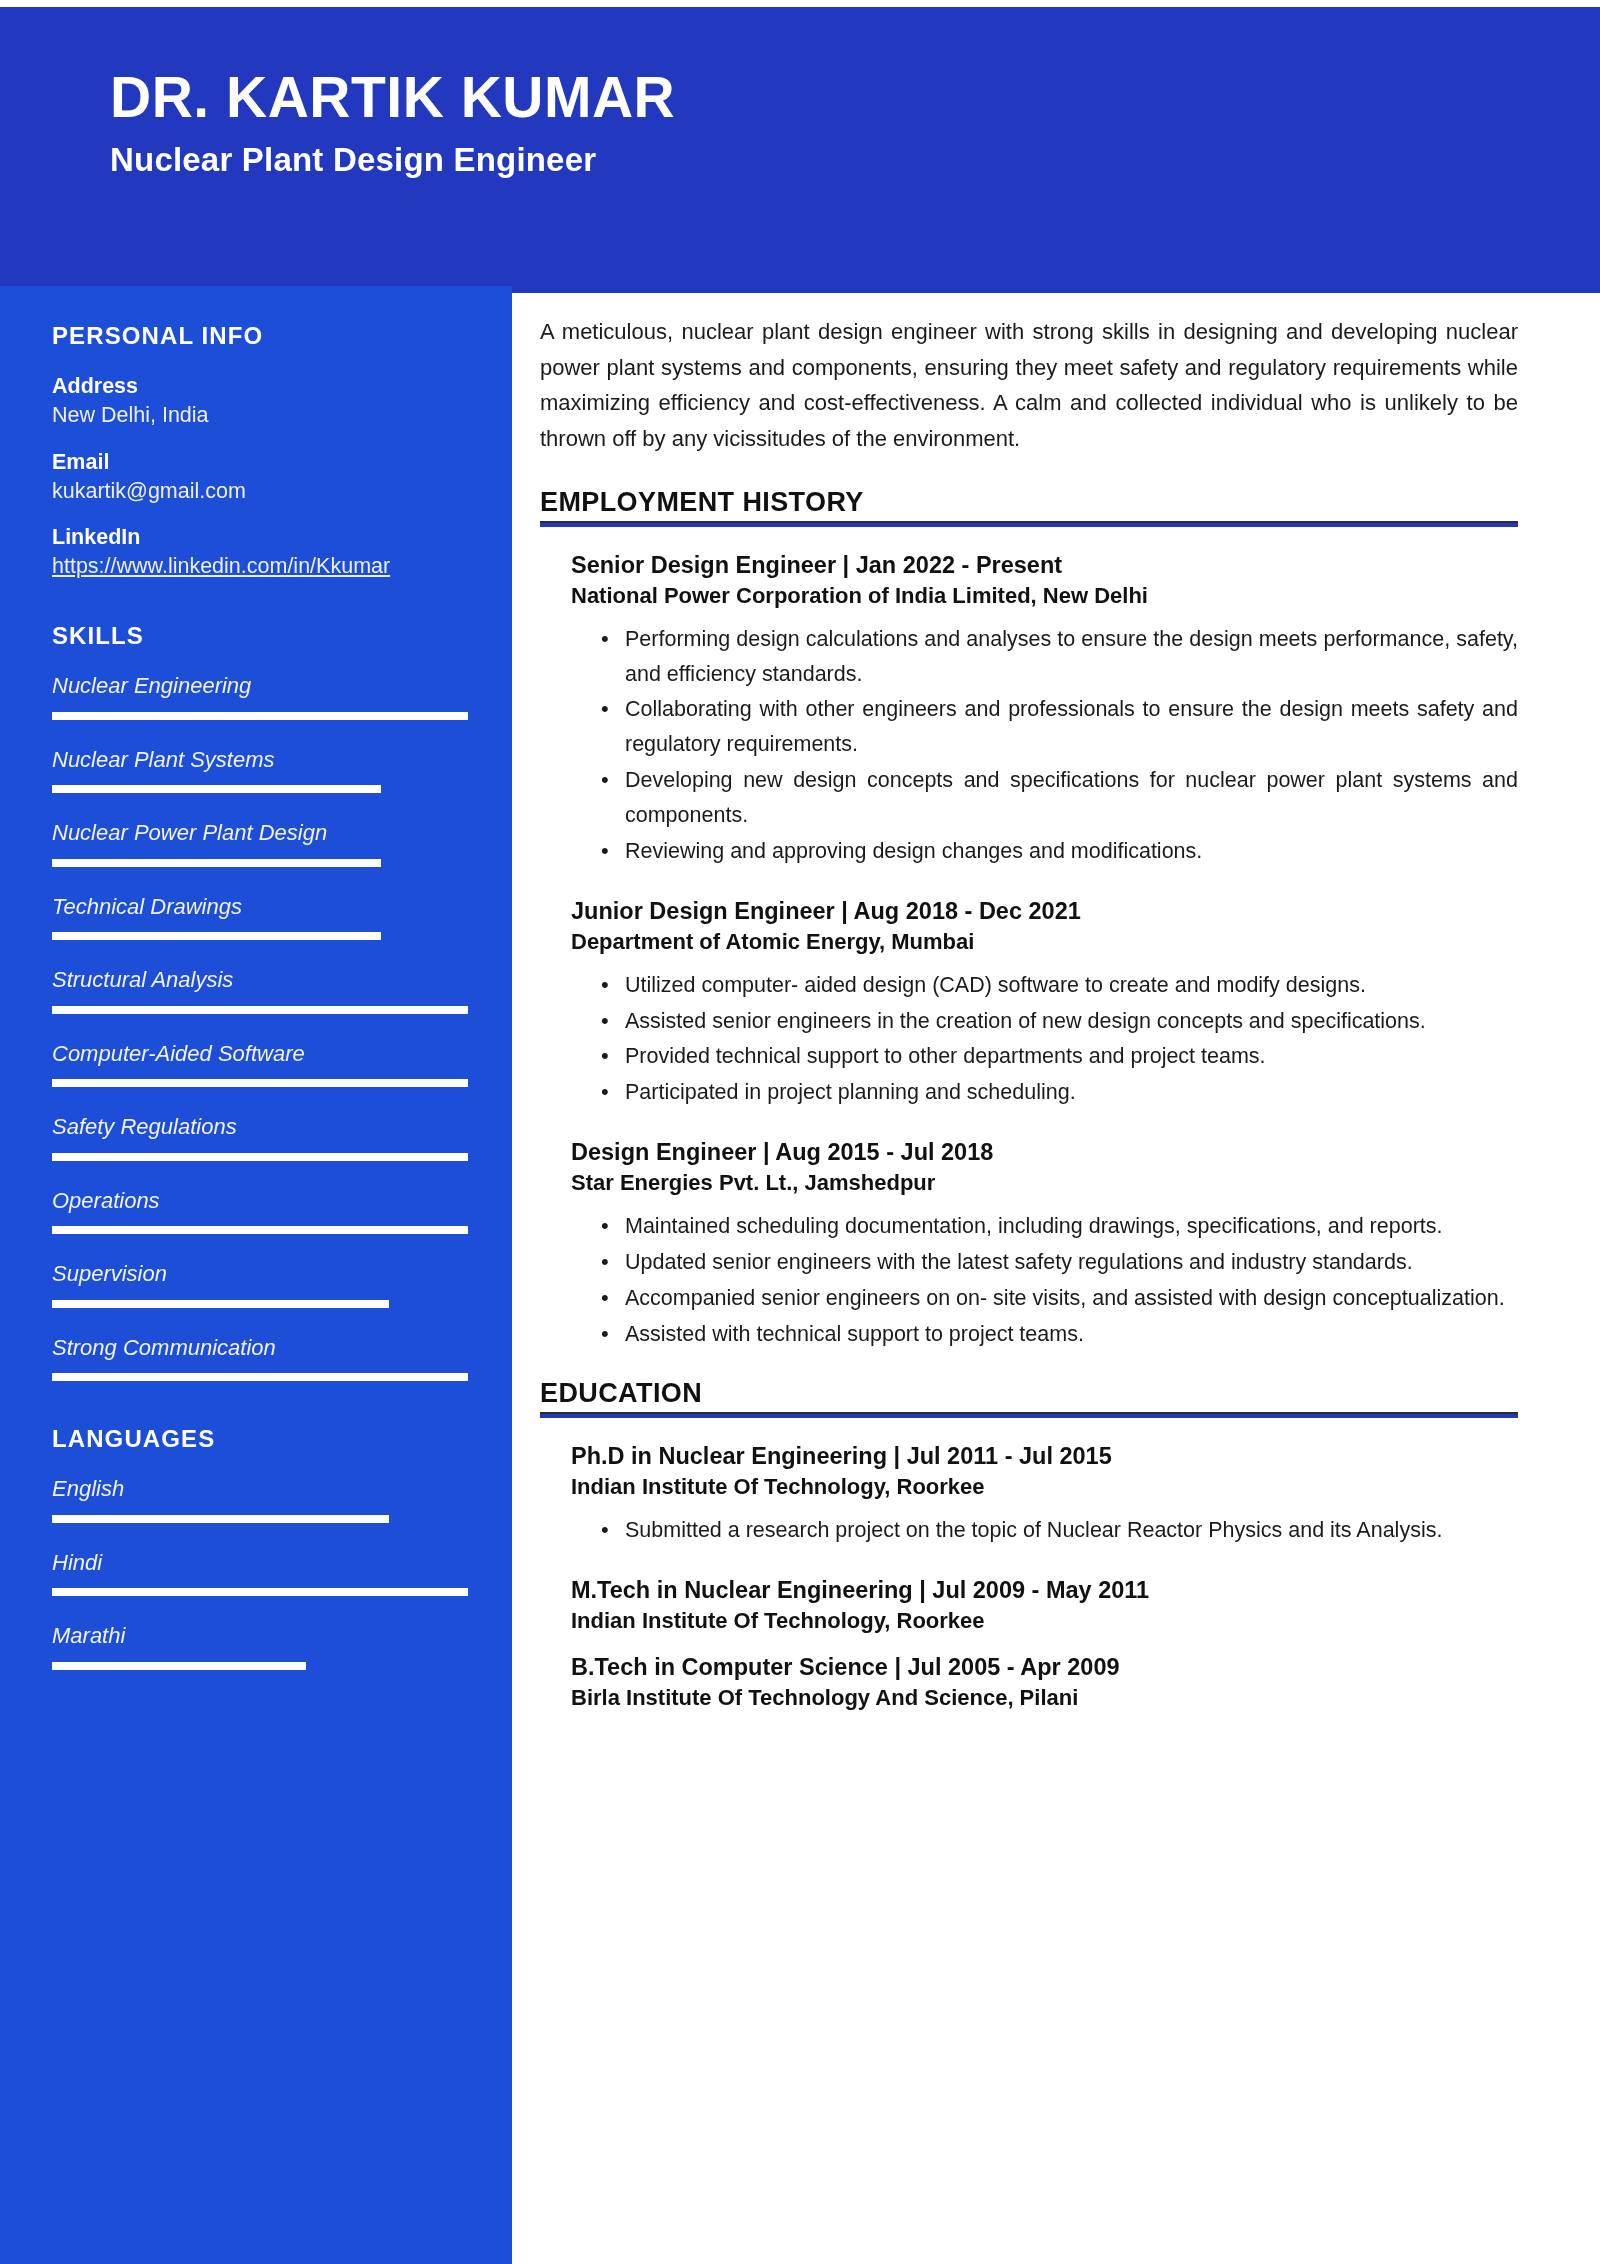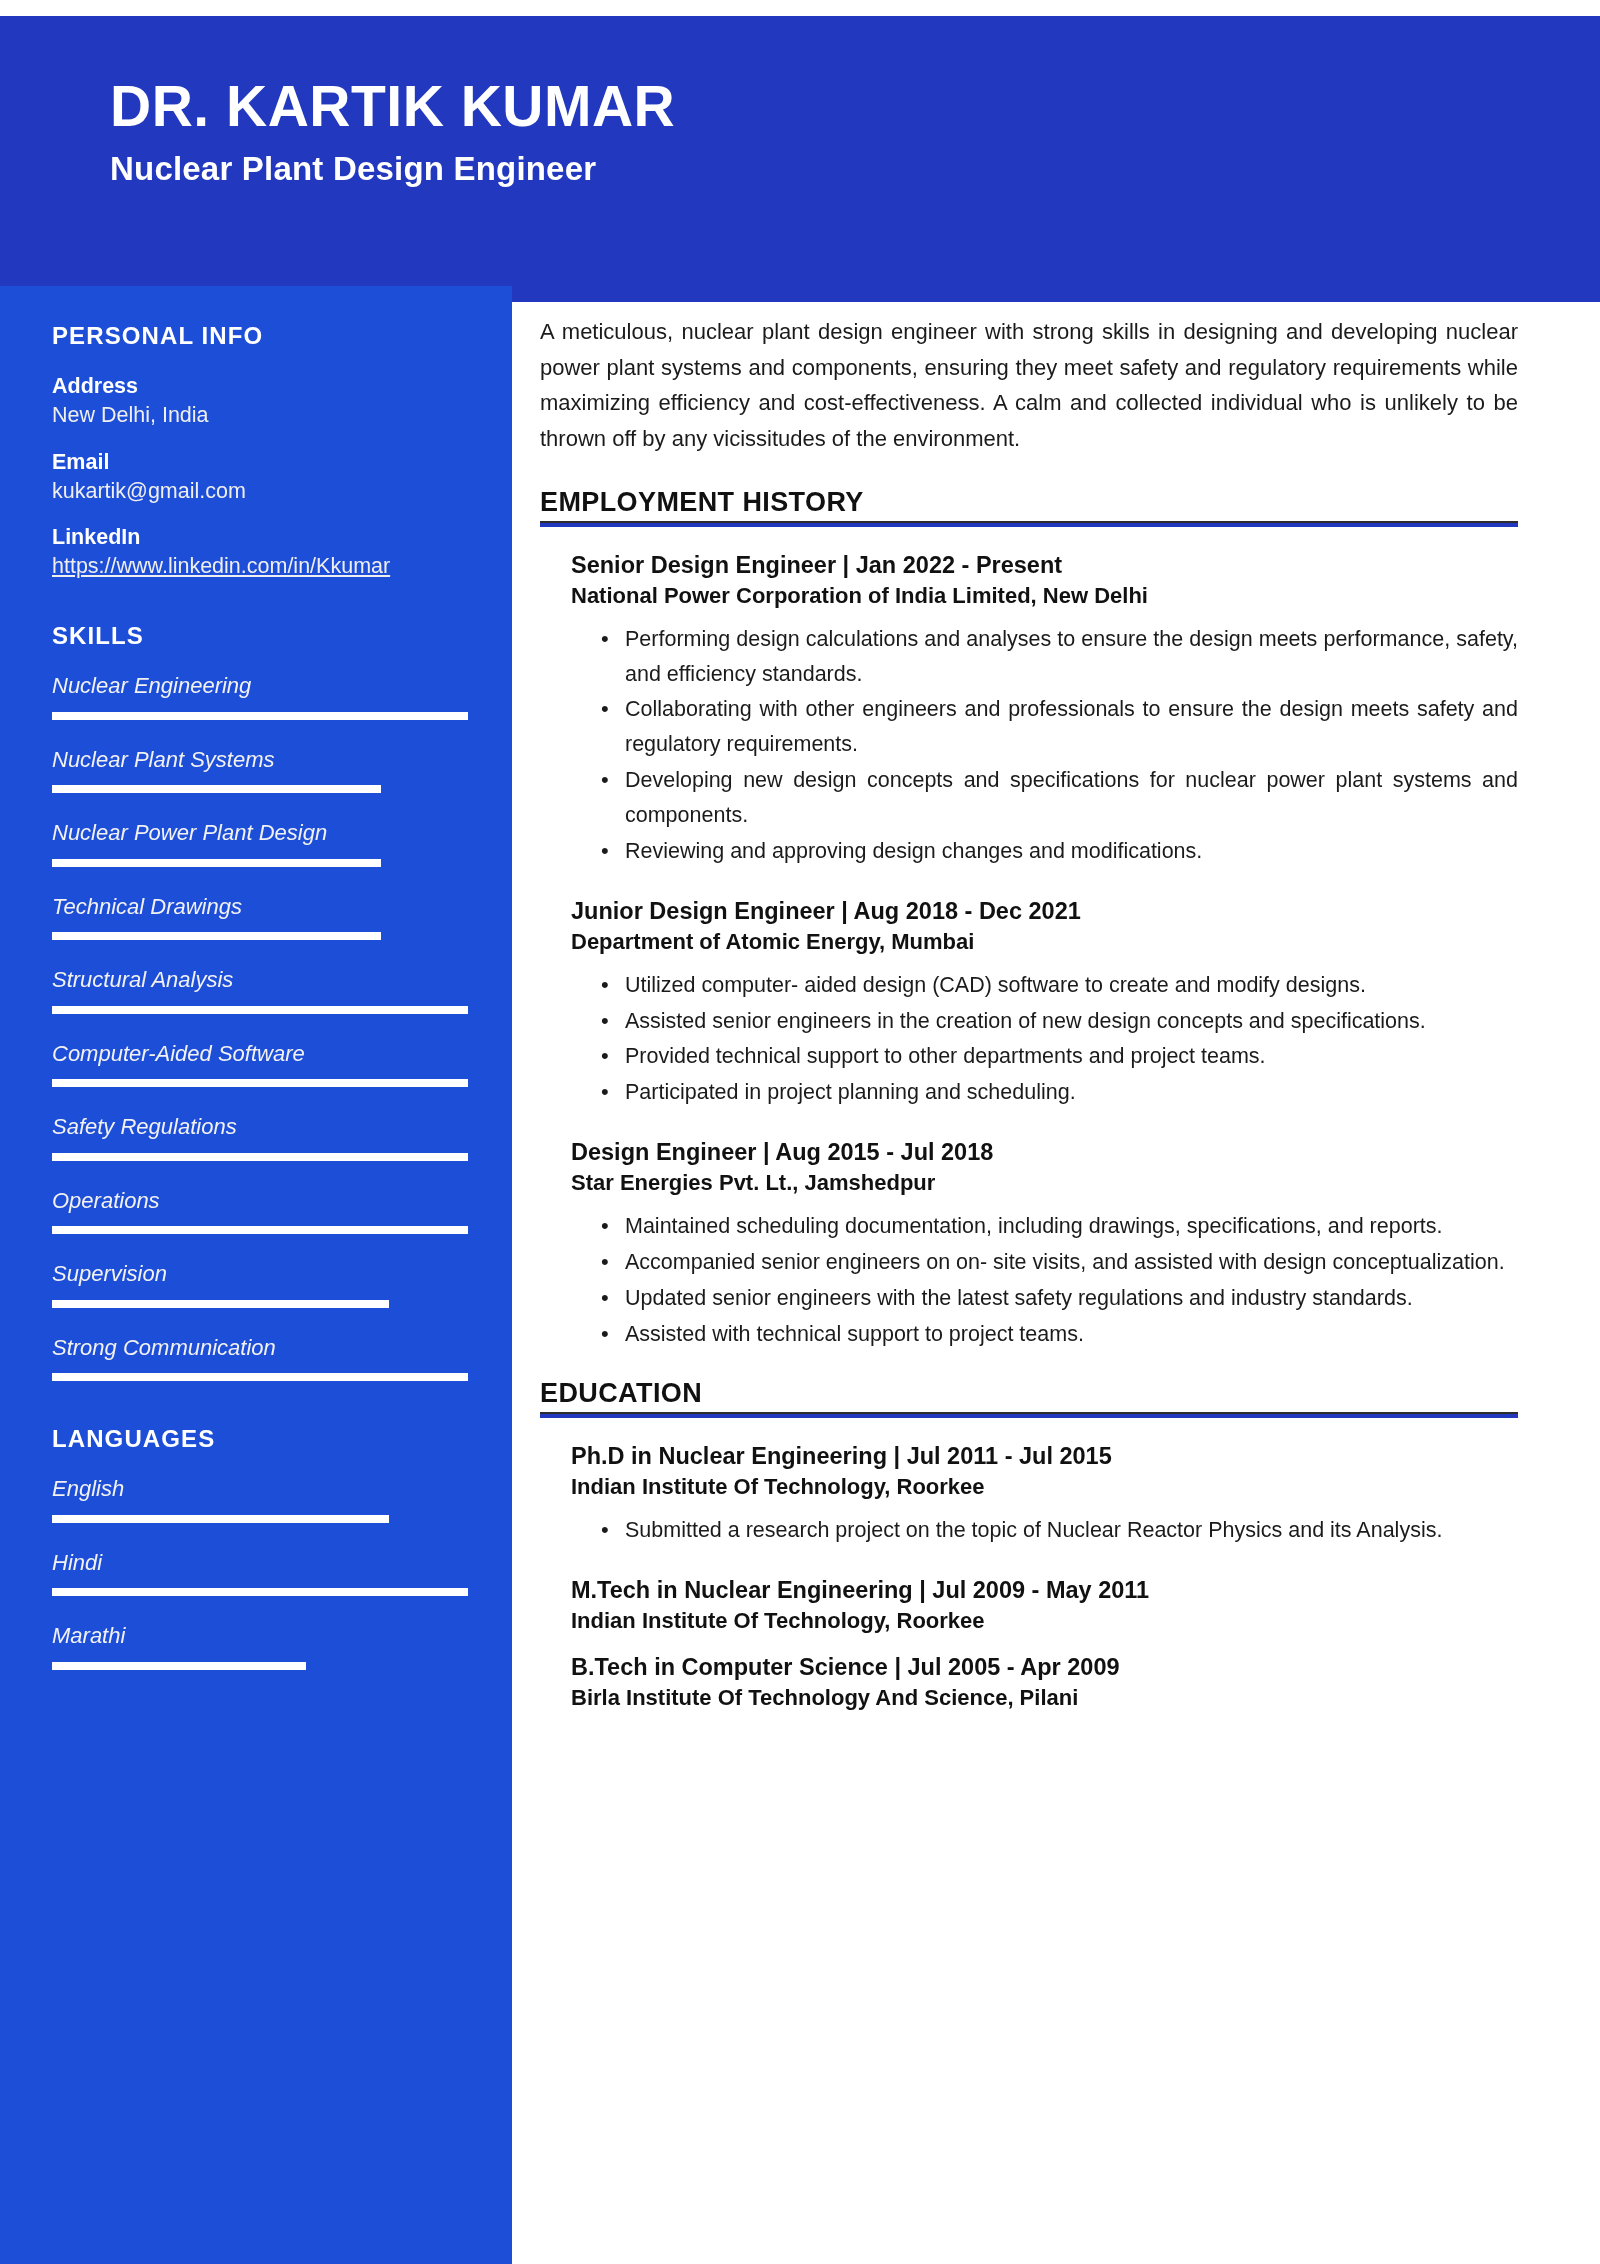--- a/index.html
+++ b/index.html
@@ -16,21 +16,21 @@
     width: 1600px;
     height: 2264px;
     background: #ffffff;
     overflow: hidden;
   }
 
   
   #header {
     position: absolute;
     left: 0;
-    top: 16px;
+    top: 7px;
     width: 1600px;
     height: 286px;
     background: #2238be;
   }
   #header-inner {
     position: absolute;
     left: 110px;
     top: 58px;
   }
   #name {
@@ -332,22 +332,22 @@
               <li>Assisted senior engineers in the creation of new design concepts and specifications.</li>
               <li>Provided technical support to other departments and project teams.</li>
               <li>Participated in project planning and scheduling.</li>
             </ul>
           </div>
           <div class="entry">
             <div class="entry-title">Design Engineer | Aug 2015 - Jul 2018</div>
             <div class="entry-org">Star Energies Pvt. Lt., Jamshedpur</div>
             <ul class="bullets">
               <li>Maintained scheduling documentation, including drawings, specifications, and reports.</li>
+              <li>Updated senior engineers with the latest safety regulations and industry standards.</li>
               <li>Accompanied senior engineers on on- site visits, and assisted with design conceptualization.</li>
-              <li>Updated senior engineers with the latest safety regulations and industry standards.</li>
               <li>Assisted with technical support to project teams.</li>
             </ul>
           </div>
         </div>
     </section>
 
     <section id="education-section">
       <div class="section-heading">EDUCATION</div>
       <div class="section-rule"></div>
       <div id="education-list">

